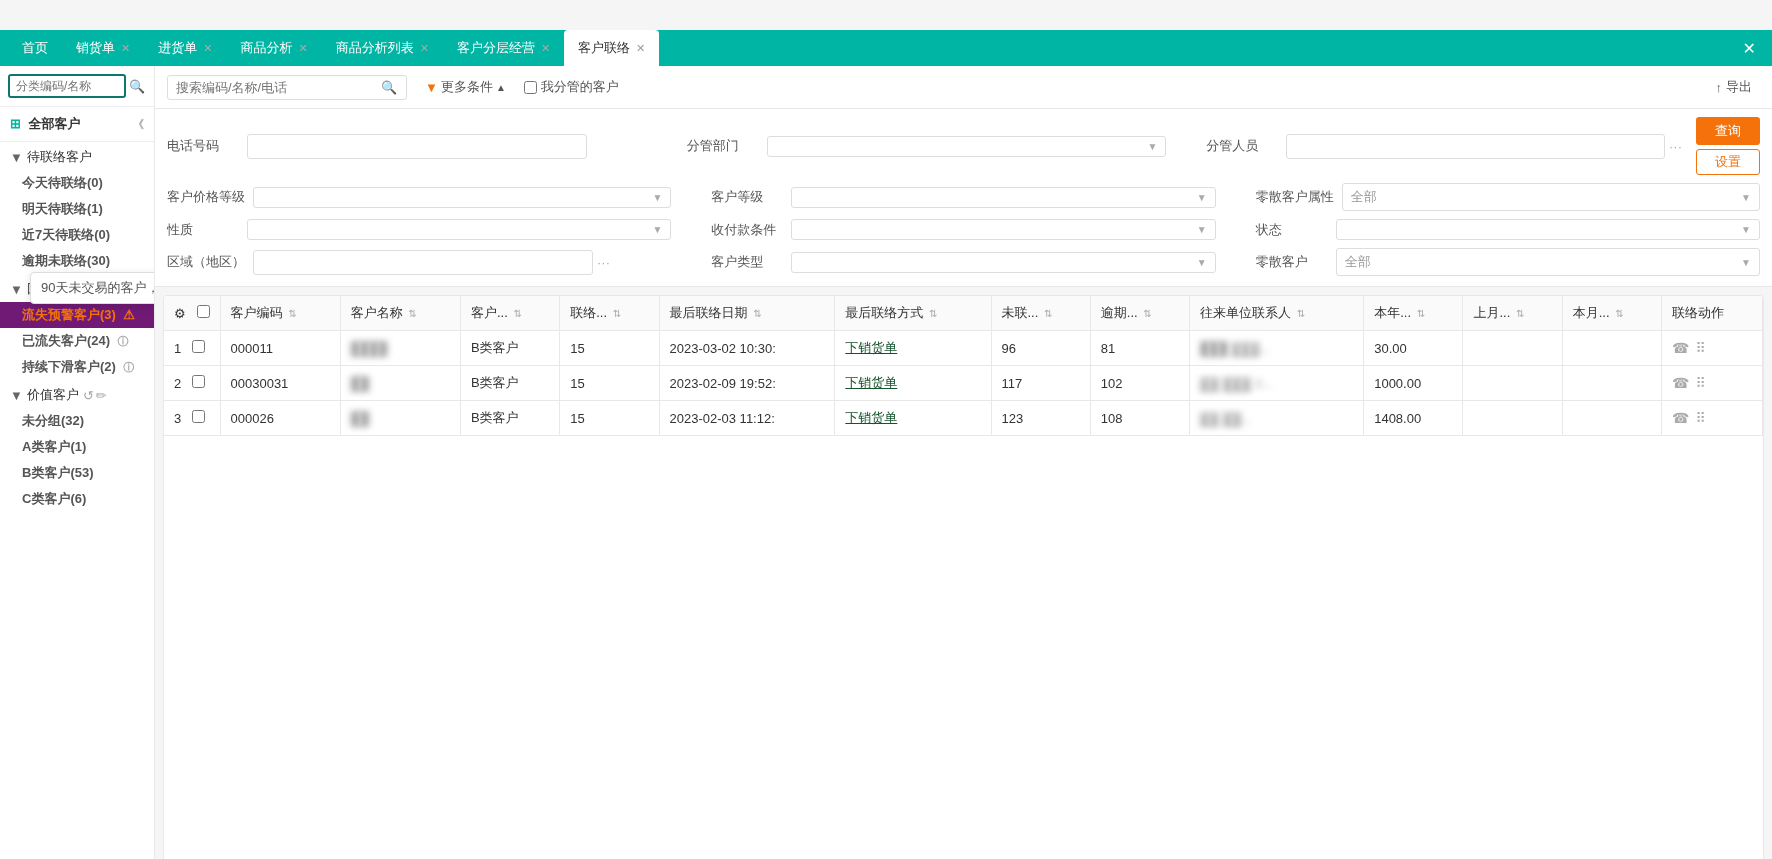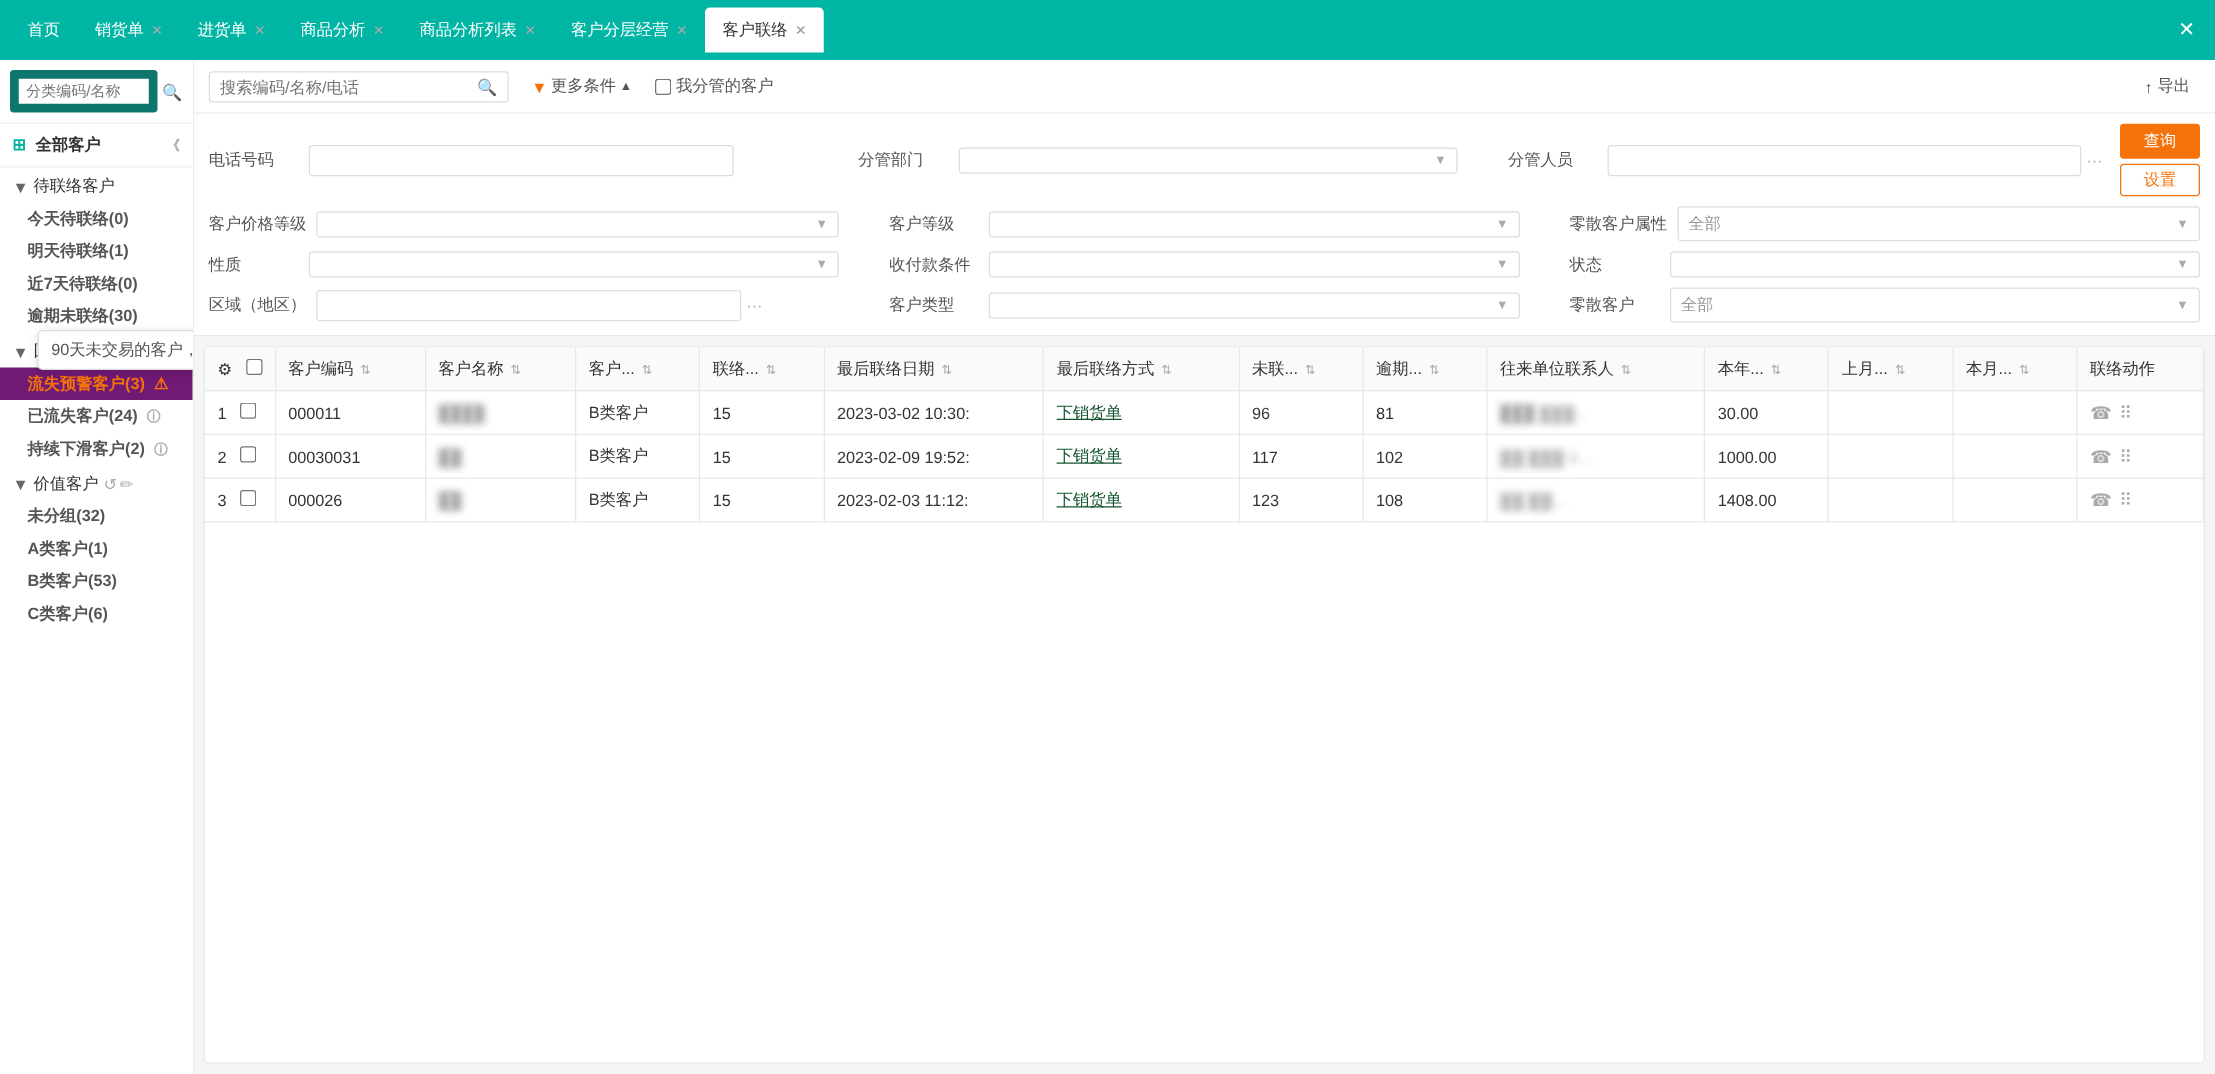--- a/index.html
+++ b/index.html
@@ -3,22 +3,23 @@
   <meta charset="utf-8">
   <style>
     * { box-sizing: border-box; margin: 0; padding: 0; font-family: 'Microsoft YaHei', Arial, sans-serif; font-size: 13px; }
     body { background: #f5f5f5; overflow: hidden; }
 
     
     .top-tabbar {
       background: #00b5a3;
       display: flex;
       align-items: center;
-      height: 48px;
+      height: 36px;
       padding: 0 8px;
+      margin-top: 30px;
     }
     .top-tab {
       display: flex;
       align-items: center;
       padding: 0 14px;
       height: 36px;
       color: #fff;
       cursor: pointer;
       white-space: nowrap;
       font-size: 13px;
@@ -58,21 +59,21 @@
       overflow-y: auto;
       flex-shrink: 0;
     }
     .sidebar-search {
       display: flex;
       align-items: center;
       padding: 8px 8px;
       border-bottom: 1px solid #eee;
     }
     .sidebar-search input {
-      border: 7px solid #0f766e;
+      border: 2px solid #0f766e;
       border-radius: 3px;
       padding: 3px 6px;
       width: 100%;
       font-size: 12px;
       outline: none;
     }
     .sidebar-search .search-icon {
       color: #aaa;
       margin-left: 4px;
       cursor: pointer;

